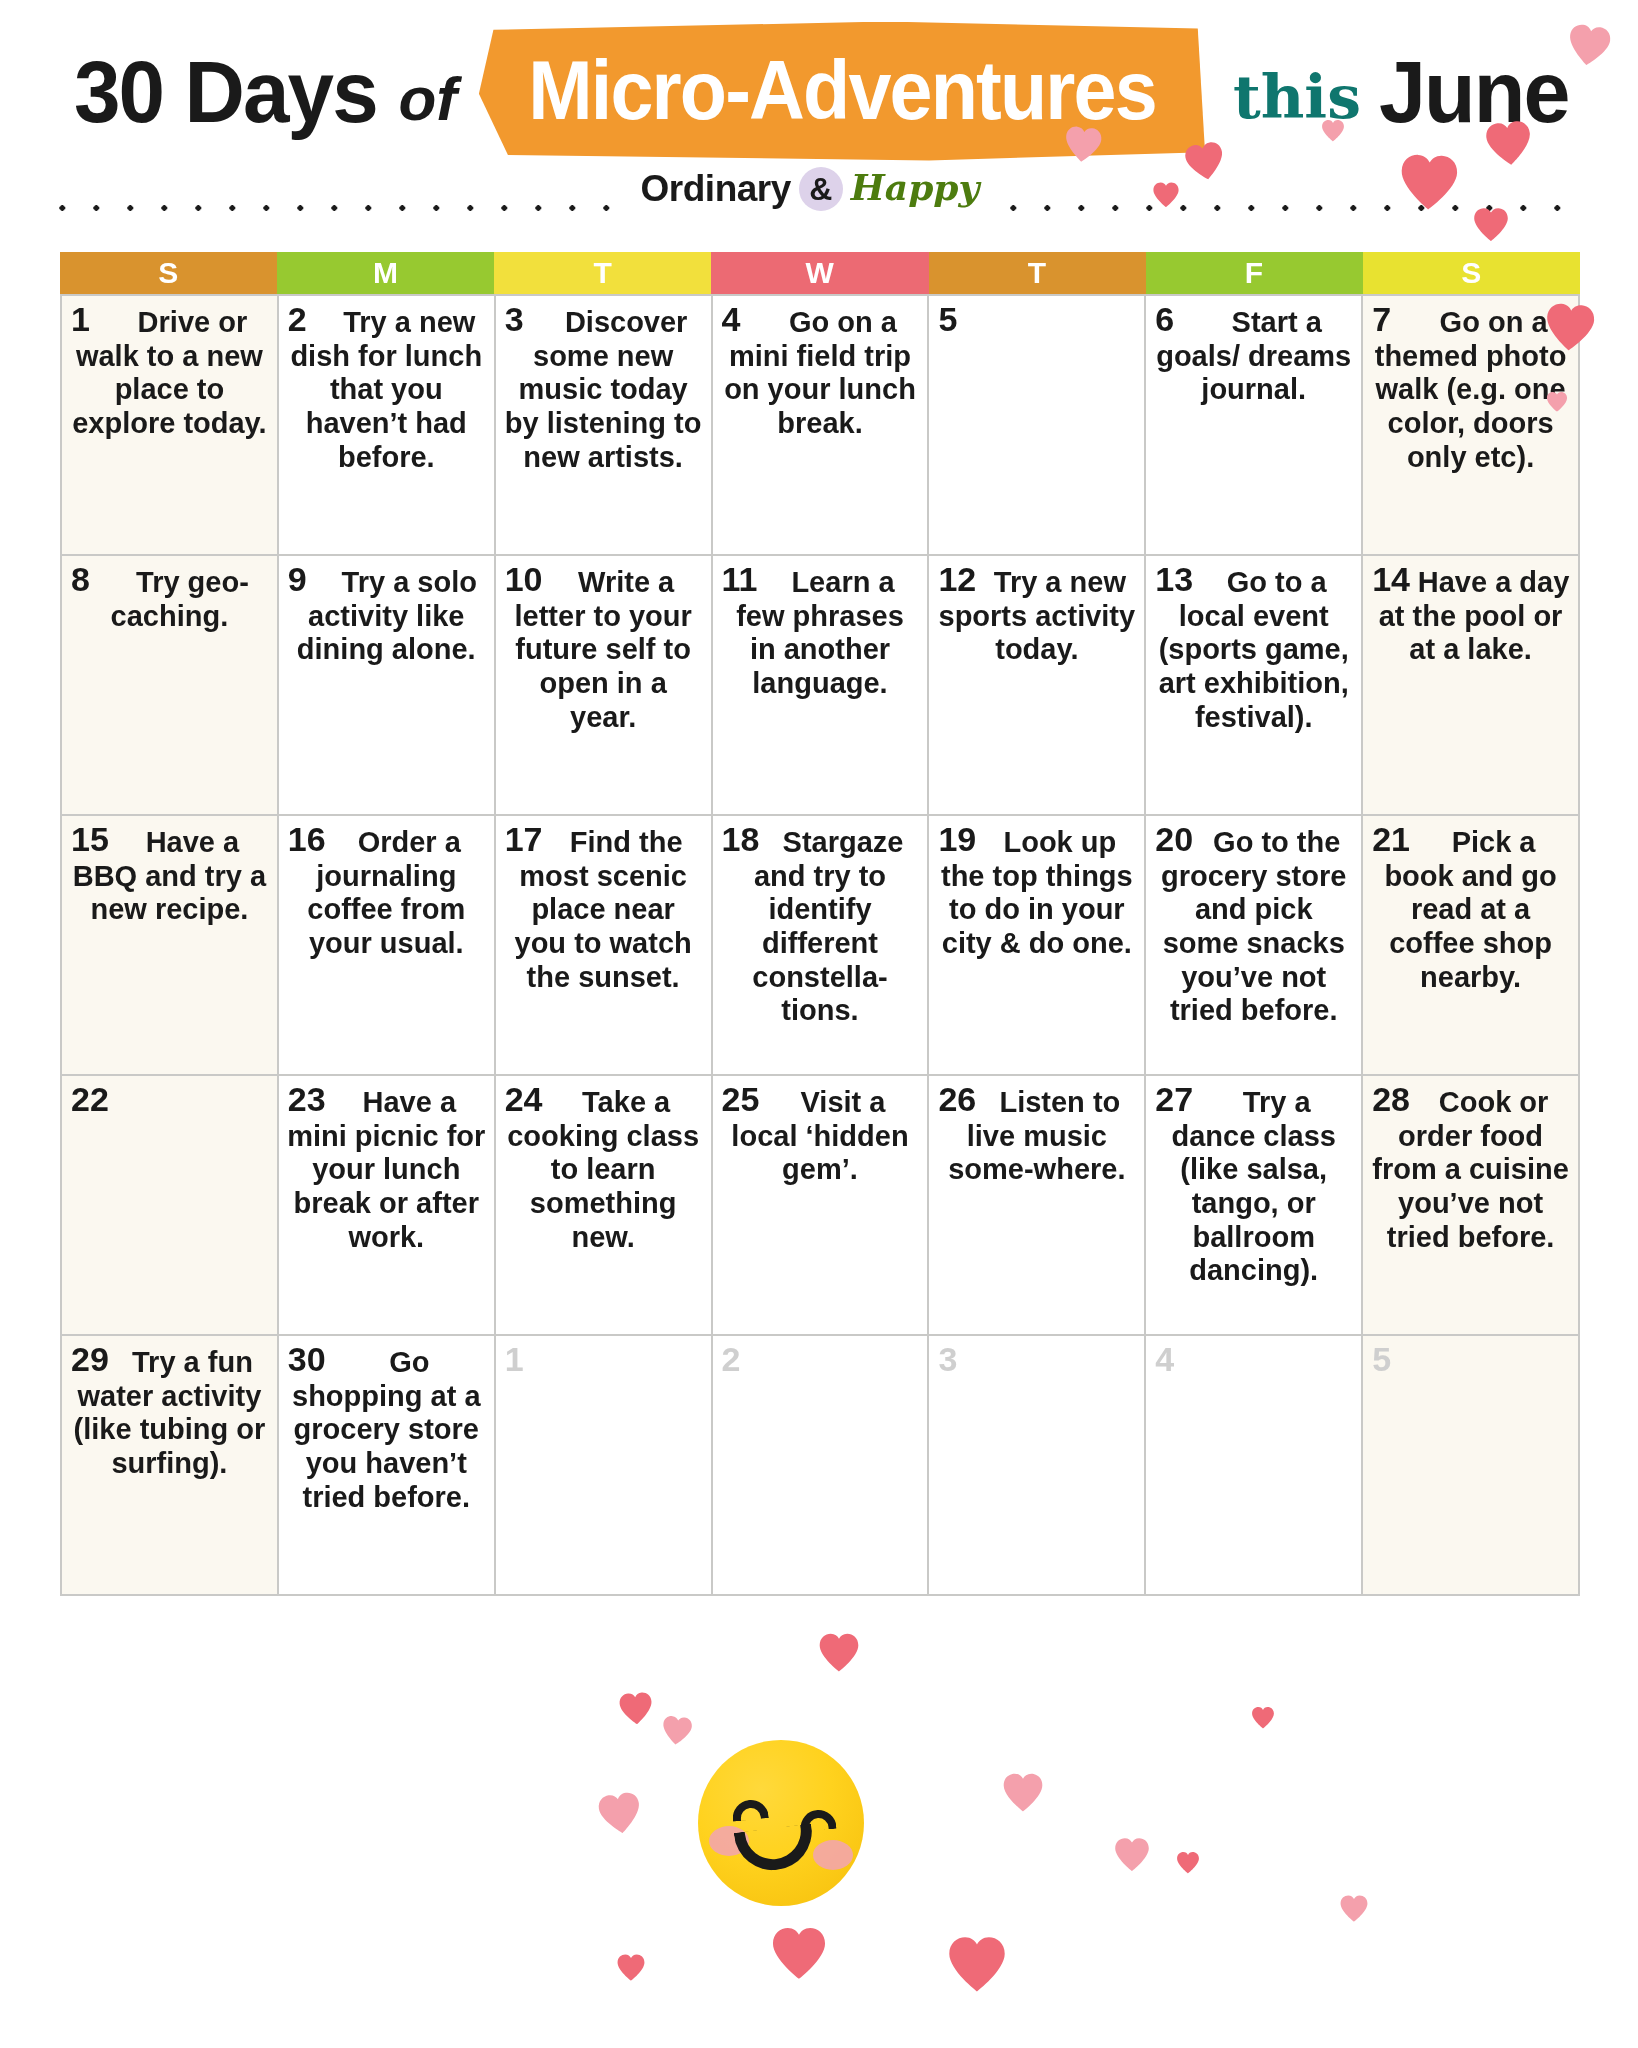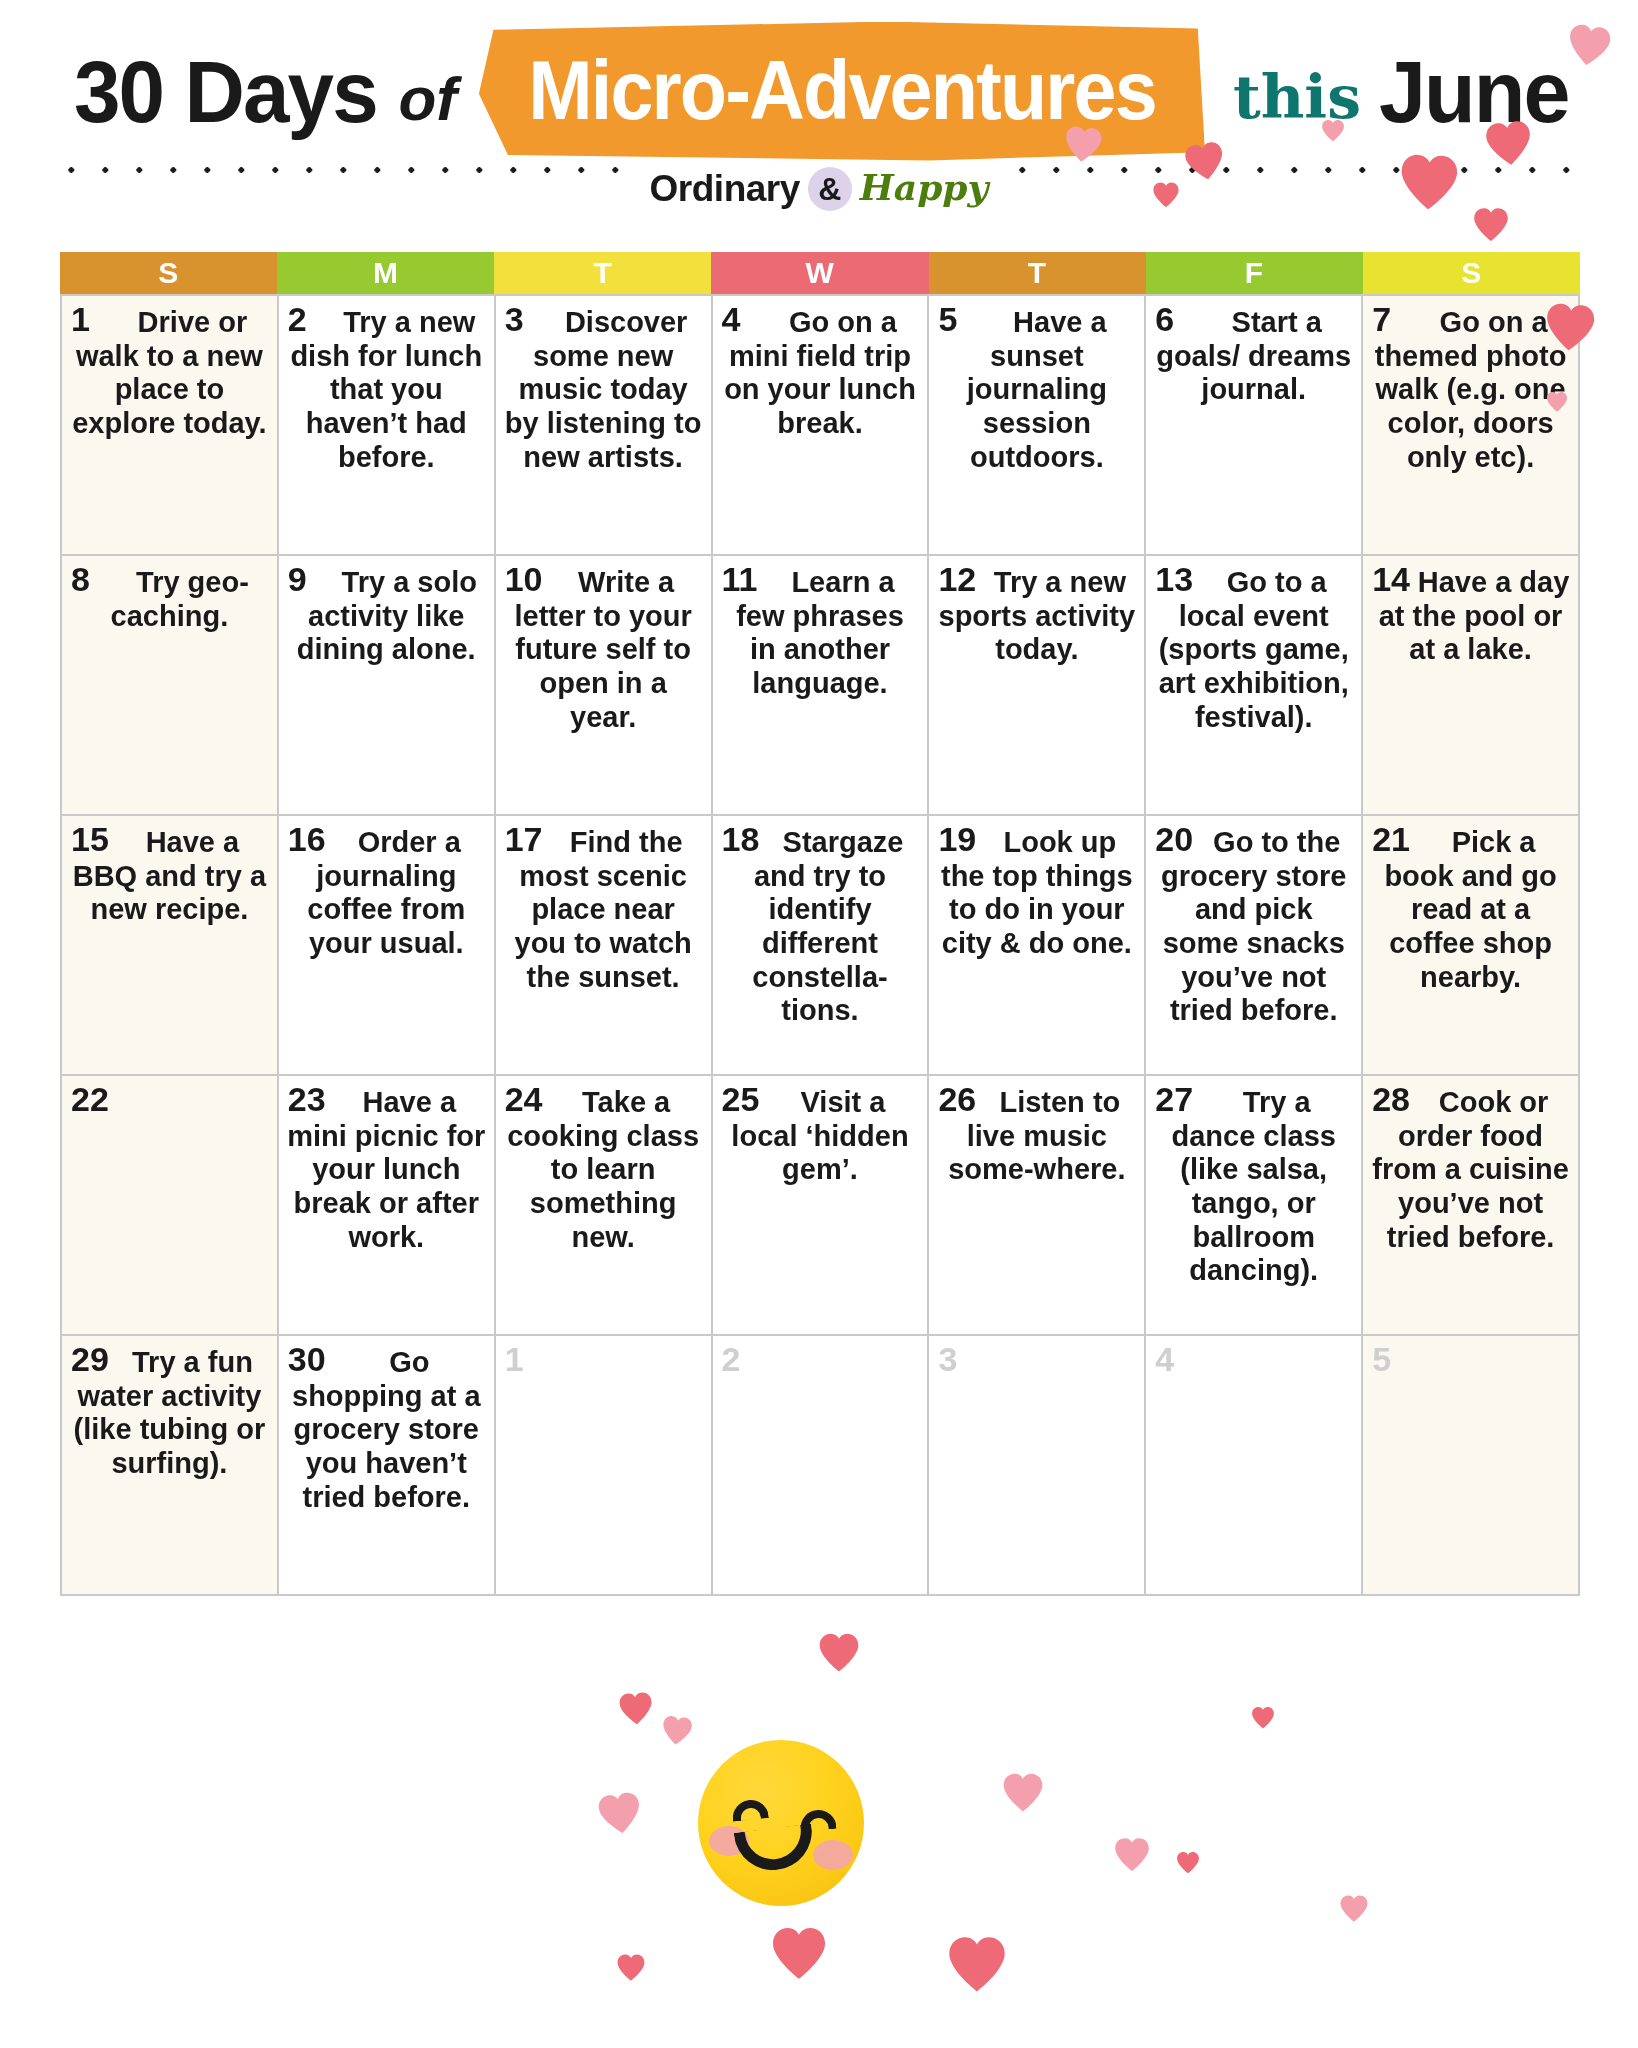--- a/index.html
+++ b/index.html
@@ -103,25 +103,25 @@
     color: #1a1a1a;
     letter-spacing: -2px;
     transform: scaleX(0.96);
     display: inline-block;
   }
 
   
   .subtitle-row {
     position: absolute;
     top: 166px;
-    left: 59px;
+    left: 50px;
     width: 1520px;
     height: 46px;
     display: flex;
-    align-items: flex-start;
+    align-items: flex-end;
     justify-content: center;
   }
   .dots {
     flex: 1;
     height: 8px;
     background-image: radial-gradient(circle, #1a1a1a 2.6px, transparent 3px);
     background-size: 34px 8px;
     background-repeat: repeat-x;
     background-position: center;
   }
@@ -346,23 +346,20 @@
           </div>
         </div>
         <div class="cell">
           <span class="daynum">4</span>
           <div class="task">
             <span class="task-inner">Go on a mini field trip on your lunch break.</span>
           </div>
         </div>
         <div class="cell">
           <span class="daynum">5</span>
-          <div class="task">
-            <span class="task-inner">Have a sunset journaling session outdoors.</span>
-          </div>
         </div>
         <div class="cell">
           <span class="daynum">6</span>
           <div class="task">
             <span class="task-inner">Start a goals/ dreams journal.</span>
           </div>
         </div>
         <div class="cell weekend">
           <span class="daynum">7</span>
           <div class="task">

